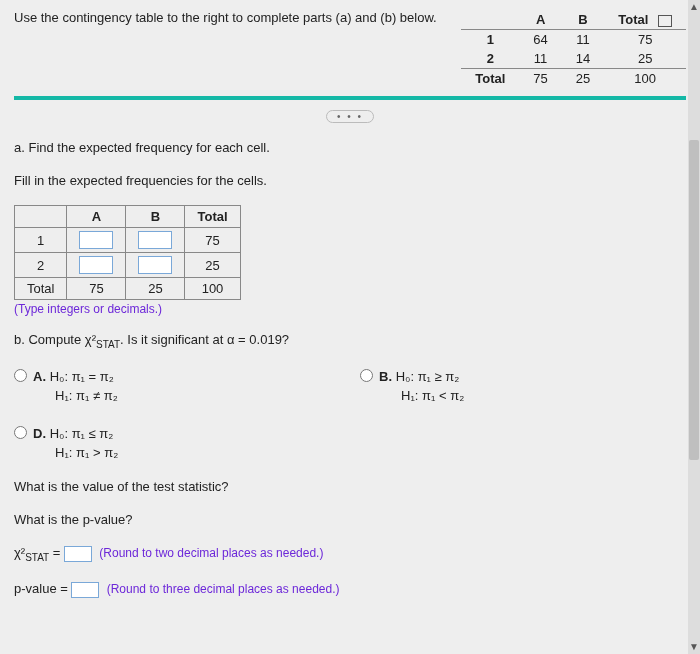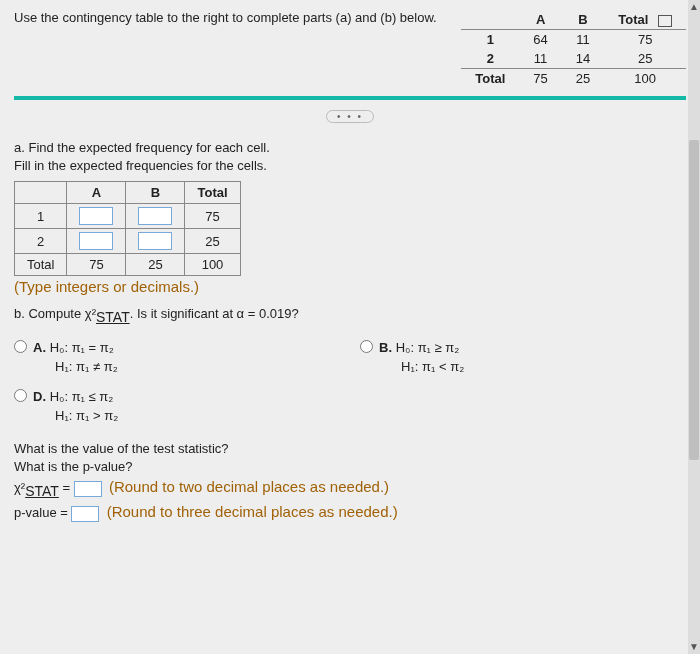--- a/index.html
+++ b/index.html
@@ -57,21 +57,21 @@
     .ellipsis-divider span {
       background: #eeeeee;
       border: 1px solid #bbb;
       border-radius: 10px;
       padding: 0 10px;
       font-size: 10px;
       letter-spacing: 2px;
       color: #666;
     }
     .section-a, .section-b { margin-bottom: 10px; }
-    .question-text { margin: 0 0; line-height: 1.4; }
+    .question-text { margin: 15px 0; line-height: 1.4; }
     .expected-table {
       border-collapse: collapse;
       margin: 6px 0 2px 0;
       font-size: 13px;
     }
     .expected-table th, .expected-table td {
       border: 1px solid #888;
       padding: 3px 12px;
       text-align: center;
       font-weight: normal;
@@ -79,25 +79,25 @@
     }
     .expected-table th { font-weight: bold; }
     .expected-table .header-row th { background: #eeeeee; }
     .input-cell {
       width: 34px; height: 18px;
       border: 1px solid #7aa8d8;
       background: #fff;
       font-size: 12px;
       text-align: center;
     }
-    .hint { font-size: 15px; color: #a16207; }
+    .hint { font-size: 12px; color: #6d28d9; }
     .options-grid {
       display: grid;
       grid-template-columns: 1fr 1fr;
-      gap: 10px 20px;
+      gap: 18px 20px;
       margin: 10px 0 14px 0;
     }
     .option { display: flex; align-items: flex-start; gap: 6px; }
     .option input[type="radio"] { margin-top: 2px; }
     .option-label { line-height: 1.5; }
     .sub-line { padding-left: 22px; }
     .inline-input {
       width: 28px; height: 16px;
       border: 1px solid #7aa8d8;
       background: #fff;
@@ -119,21 +119,21 @@
     }
     .scroll-arrow {
       position: absolute;
       width: 12px; height: 14px;
       left: 0;
       color: #555;
       font-size: 10px;
       text-align: center;
       line-height: 14px;
     }
-    sub { font-size: 14px; text-decoration: underline; }
+    sub { font-size: 10px; }
   </style>
 </head>
 <body>
 
 <div class="container">
 
   <div class="top-section">
     <div class="prompt-text">Use the contingency table to the right to complete parts (a) and (b) below.</div>
     <table class="contingency-table">
       <tbody>

